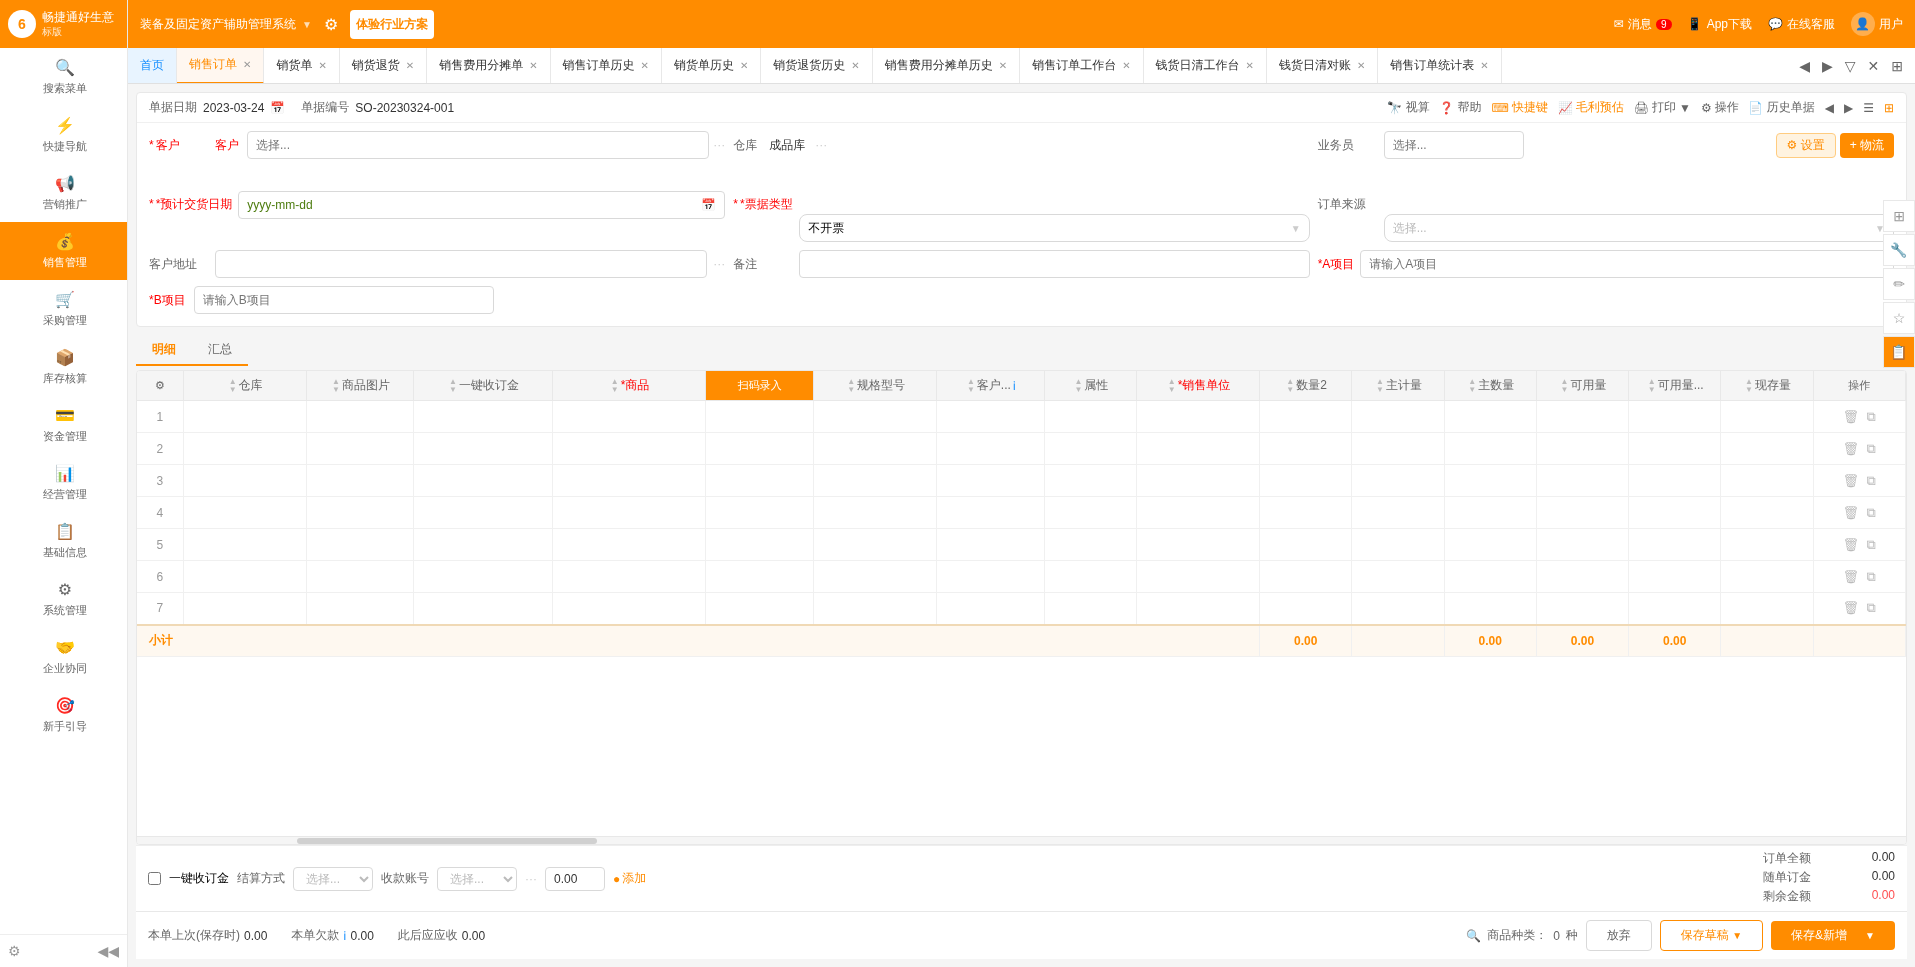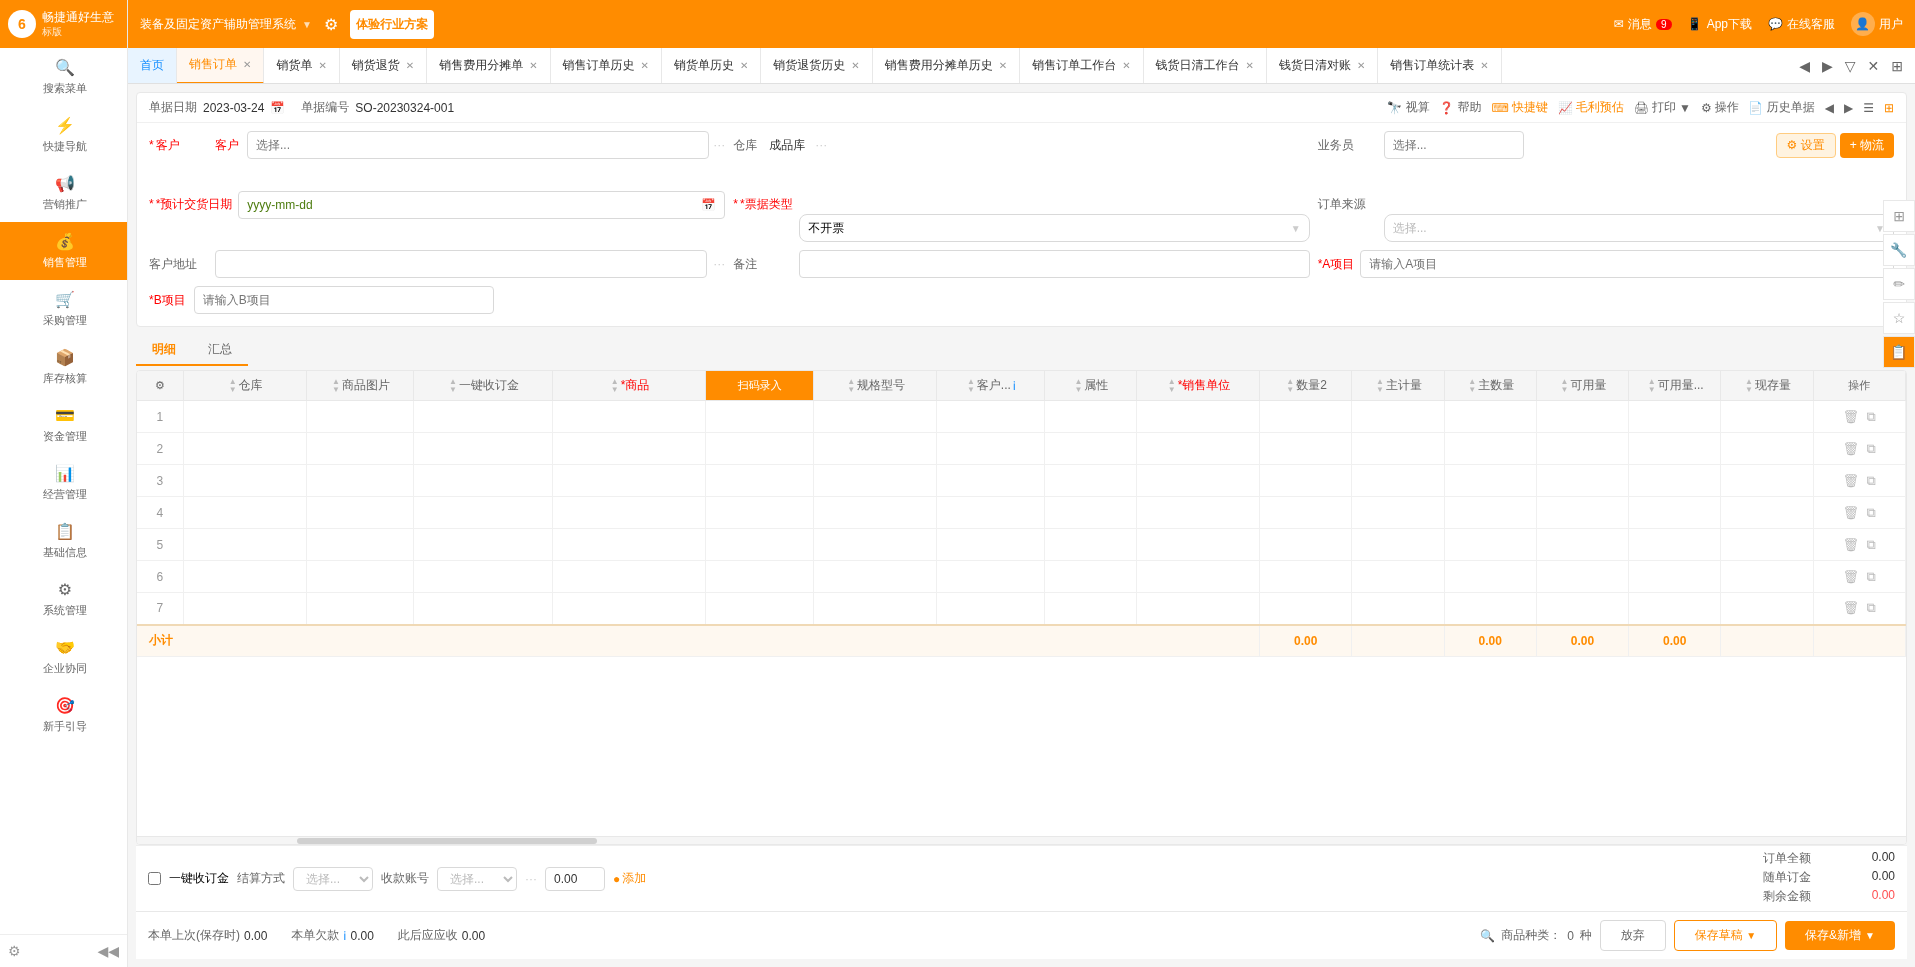--- a/index.html
+++ b/index.html
@@ -104,21 +104,21 @@
     .summary-value.highlight { color: #ff4d4f; }
 
     .bottom-bar { background: #fff; border-top: 1px solid #e8e8e8; padding: 8px 12px; display: flex; gap: 24px; flex-shrink: 0; }
     .bottom-info { display: flex; gap: 24px; align-items: center; color: #666; }
     .bottom-info-item { display: flex; align-items: center; gap: 4px; }
     .bottom-info-value { color: #333; }
     .bottom-actions { margin-left: auto; display: flex; align-items: center; gap: 8px; }
     .bottom-goods { display: flex; align-items: center; gap: 6px; color: #666; }
     .btn-discard { border: 1px solid #d9d9d9; background: #fff; color: #666; padding: 6px 20px; border-radius: 4px; cursor: pointer; }
     .btn-save-draft { border: 1px solid #ff8c00; background: #fff; color: #ff8c00; padding: 6px 20px; border-radius: 4px; cursor: pointer; }
-    .btn-save-new { background: #ff8c00; color: #fff; border: none; padding: 6px 20px; border-radius: 4px; cursor: pointer; display: flex; align-items: center; gap: 4px; }
+    .btn-save-new { background: #ff8c00; color: #fff; border: none; padding: 6px 20px; border-radius: 4px; cursor: pointer; display: flex; align-items: center; gap: 18px; }
 
     
     .right-float { position: fixed; right: 0; top: 200px; display: flex; flex-direction: column; gap: 2px; }
     .float-btn { width: 32px; height: 32px; background: #fff; border: 1px solid #e8e8e8; display: flex; align-items: center; justify-content: center; cursor: pointer; color: #999; font-size: 14px; }
     .float-btn.orange { background: #ff8c00; color: #fff; }
 
     .sorter { display: flex; flex-direction: column; margin-left: 2px; line-height: 1; }
     .sorter span { font-size: 8px; color: #bbb; line-height: 1; }
     .th-content { display: flex; align-items: center; justify-content: center; gap: 2px; }
 

